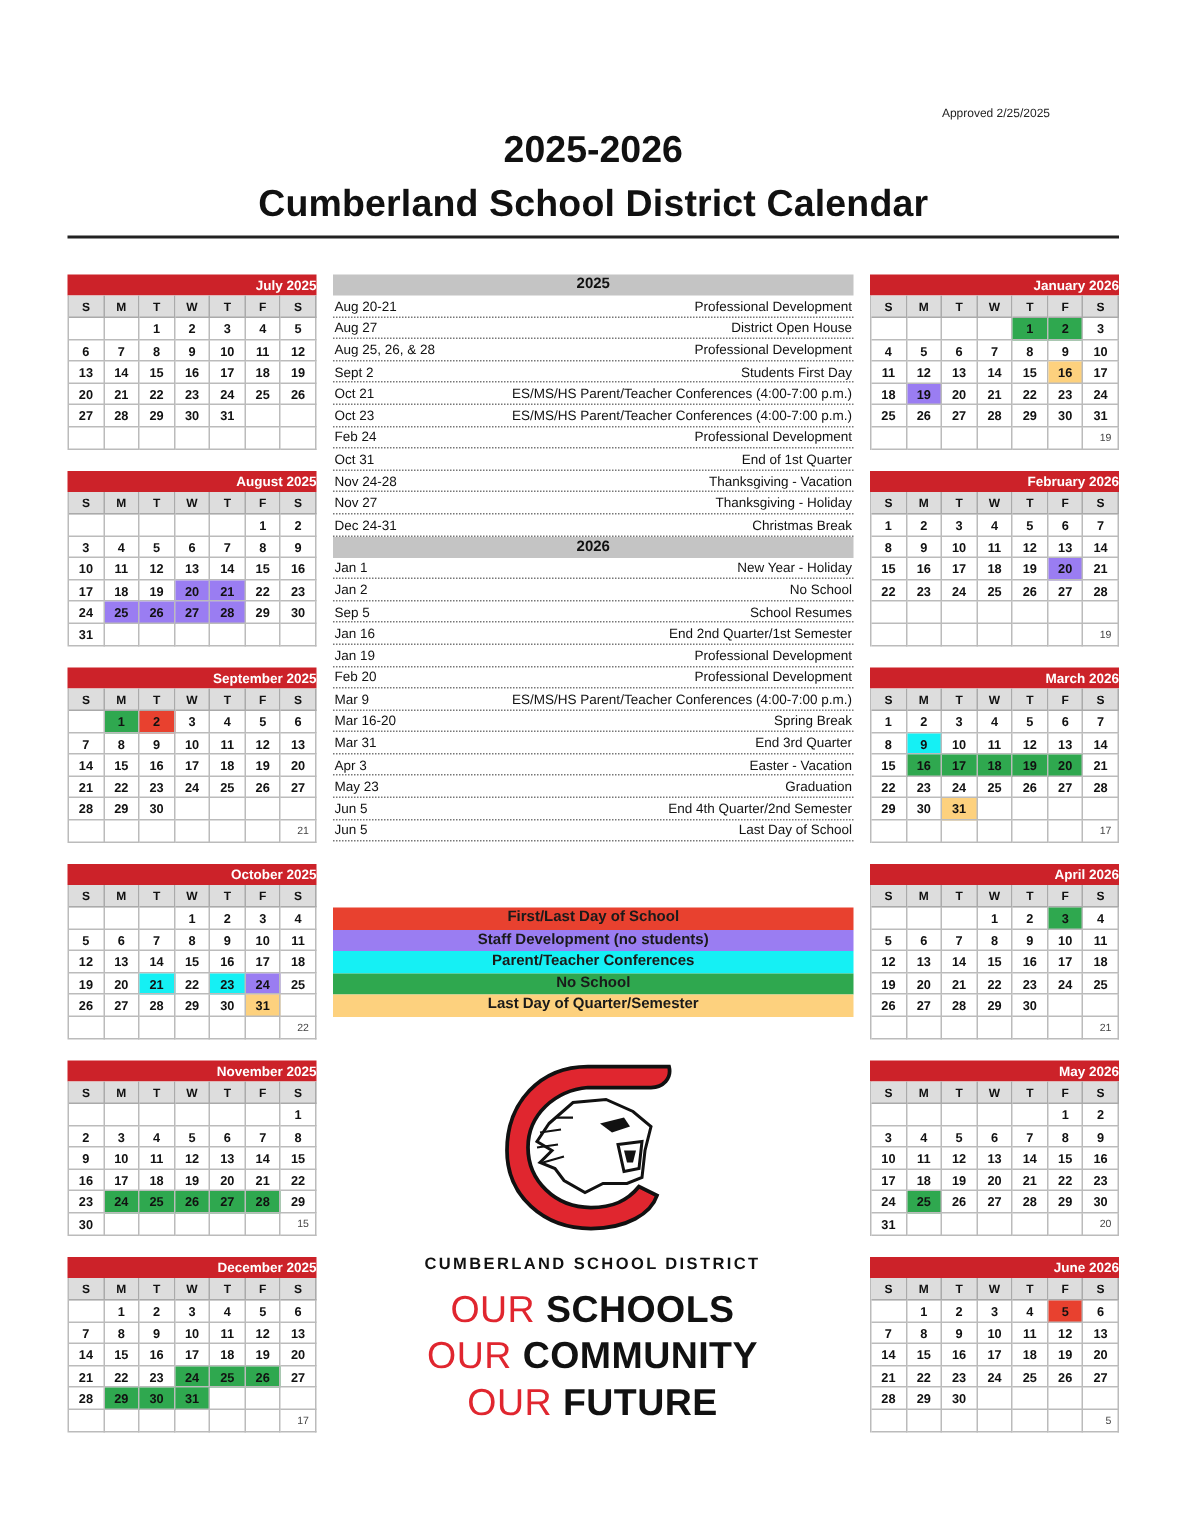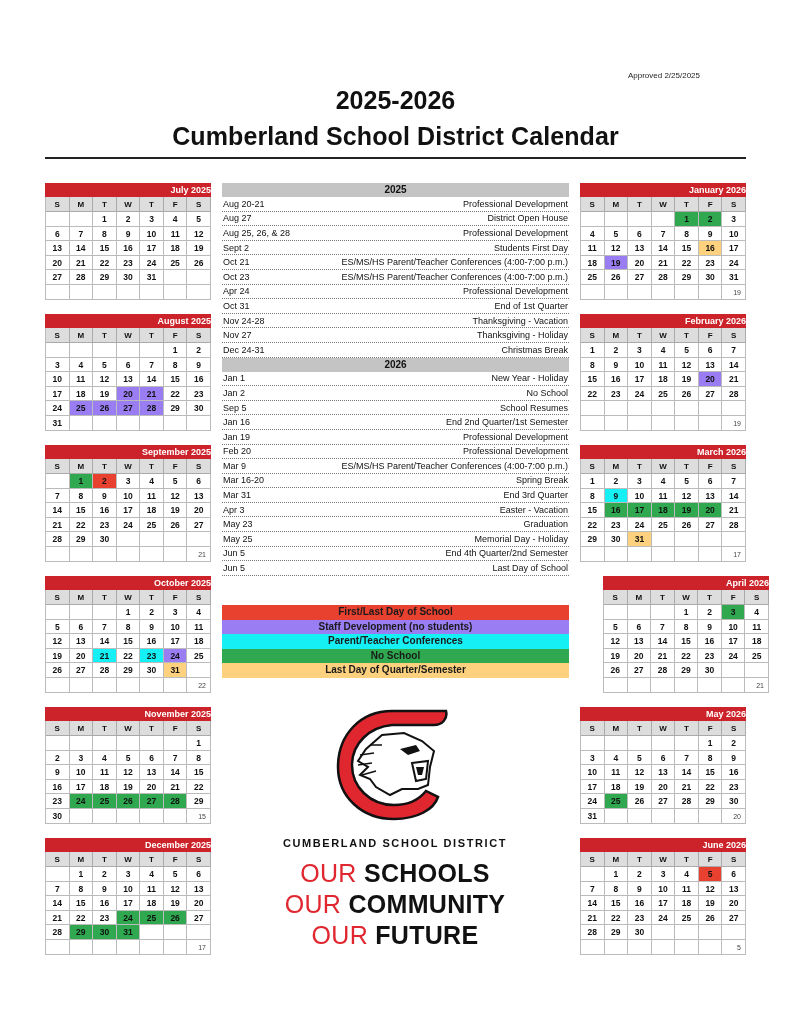--- a/index.html
+++ b/index.html
@@ -528,21 +528,21 @@
         <div class="day"></div>
         <div class="day"></div>
         <div class="day"></div>
         <div class="day"></div>
         <div class="day"></div>
         <div class="day"></div>
         <div class="day"></div>
         <div class="day count">17</div>
       </div>
     </div>
-    <div class="cal" style="left: 603px; top: 576px;">
+    <div class="cal" style="left: 580px; top: 576px;">
       <div class="cal-head">April 2026</div>
       <div class="cal-grid">
         <div class="dow">S</div>
         <div class="dow">M</div>
         <div class="dow">T</div>
         <div class="dow">W</div>
         <div class="dow">T</div>
         <div class="dow">F</div>
         <div class="dow">S</div>
         <div class="day"></div>
@@ -719,21 +719,21 @@
     </div>
     <div class="ev-row">
       <span class="ev-date">Oct 21</span>
       <span class="ev-desc">ES/MS/HS Parent/Teacher Conferences (4:00-7:00 p.m.)</span>
     </div>
     <div class="ev-row">
       <span class="ev-date">Oct 23</span>
       <span class="ev-desc">ES/MS/HS Parent/Teacher Conferences (4:00-7:00 p.m.)</span>
     </div>
     <div class="ev-row">
-      <span class="ev-date">Apr 24</span>
+      <span class="ev-date">Feb 24</span>
       <span class="ev-desc">Professional Development</span>
     </div>
     <div class="ev-row">
       <span class="ev-date">Oct 31</span>
       <span class="ev-desc">End of 1st Quarter</span>
     </div>
     <div class="ev-row">
       <span class="ev-date">Nov 24-28</span>
       <span class="ev-desc">Thanksgiving - Vacation</span>
     </div>
@@ -782,24 +782,20 @@
       <span class="ev-date">Mar 31</span>
       <span class="ev-desc">End 3rd Quarter</span>
     </div>
     <div class="ev-row">
       <span class="ev-date">Apr 3</span>
       <span class="ev-desc">Easter - Vacation</span>
     </div>
     <div class="ev-row">
       <span class="ev-date">May 23</span>
       <span class="ev-desc">Graduation</span>
-    </div>
-    <div class="ev-row">
-      <span class="ev-date">May 25</span>
-      <span class="ev-desc">Memorial Day - Holiday</span>
     </div>
     <div class="ev-row">
       <span class="ev-date">Jun 5</span>
       <span class="ev-desc">End 4th Quarter/2nd Semester</span>
     </div>
     <div class="ev-row">
       <span class="ev-date">Jun 5</span>
       <span class="ev-desc">Last Day of School</span>
     </div>
   </div>

